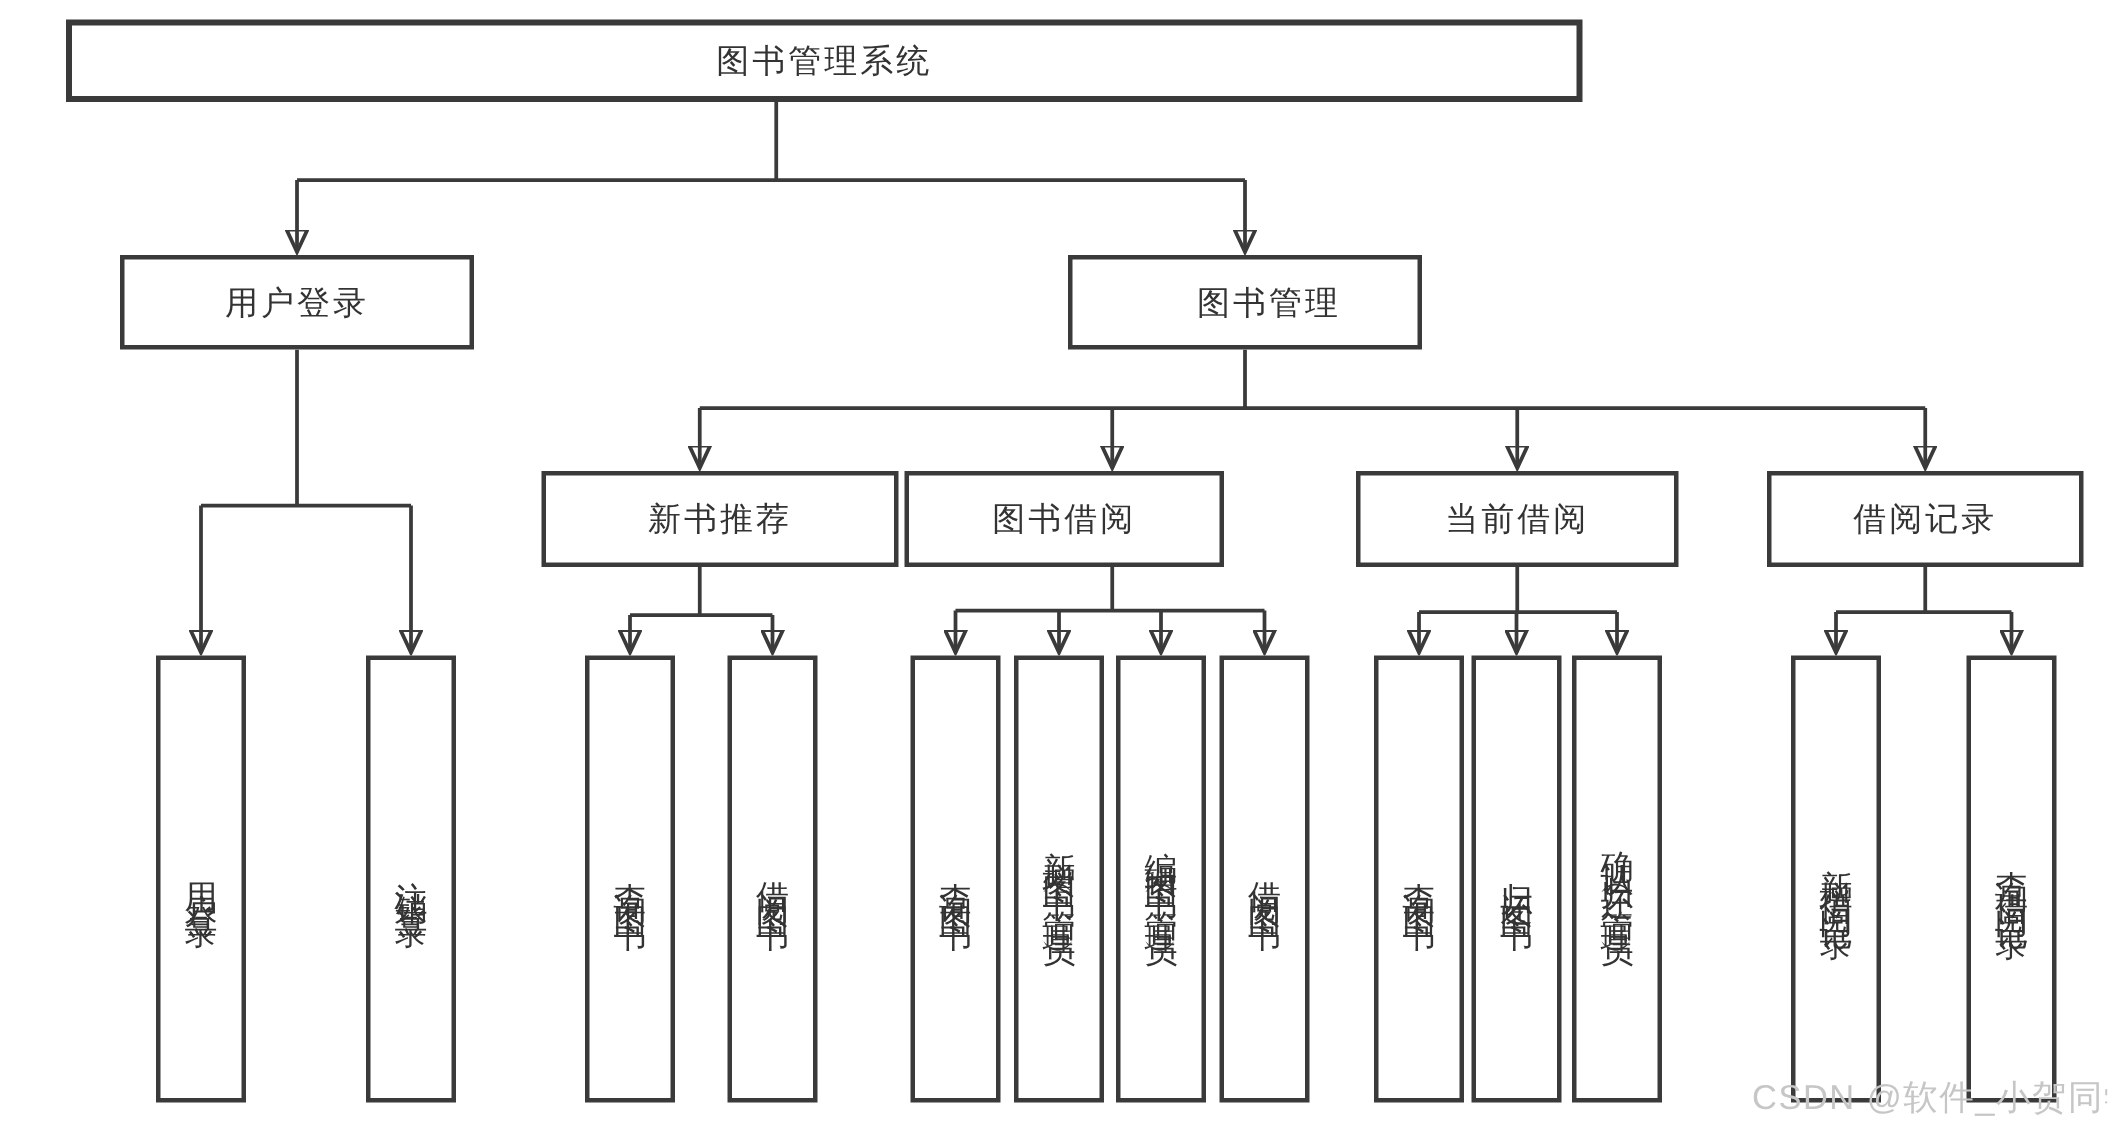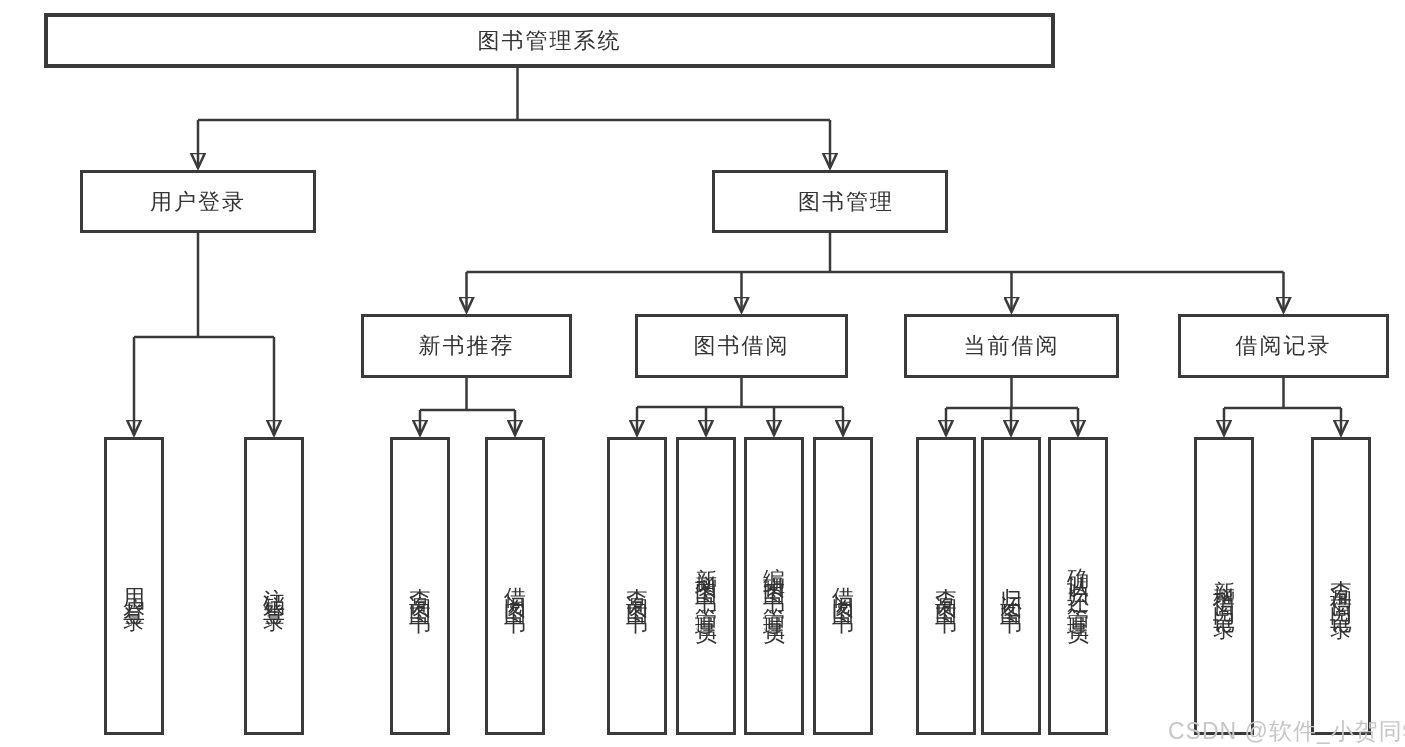--- a/index.html
+++ b/index.html
@@ -112,24 +112,24 @@
     <span>图书管理系统</span>
   </div>
 
   <div class="node" style="left:80px;top:170px;width:236px;height:63px;">
     <span>用户登录</span>
   </div>
   <div class="node" style="left:712px;top:170px;width:236px;height:63px;padding-left:32px;">
     <span>图书管理</span>
   </div>
 
-  <div class="node" style="left:361px;top:314px;width:211px;height:64px;">
+  <div class="node" style="left:361px;top:314px;width:238px;height:64px;">
     <span>新书推荐</span>
   </div>
-  <div class="node" style="left:635px;top:314px;width:213px;height:64px;">
+  <div class="node" style="left:603px;top:314px;width:213px;height:64px;">
     <span>图书借阅</span>
   </div>
   <div class="node" style="left:904px;top:314px;width:215px;height:64px;text-align:center;">
     <span>当前借阅</span>
   </div>
   <div class="node" style="left:1178px;top:314px;width:211px;height:64px;">
     <span>借阅记录</span>
   </div>
 
   <div class="node leaf" style="left:104px;">

